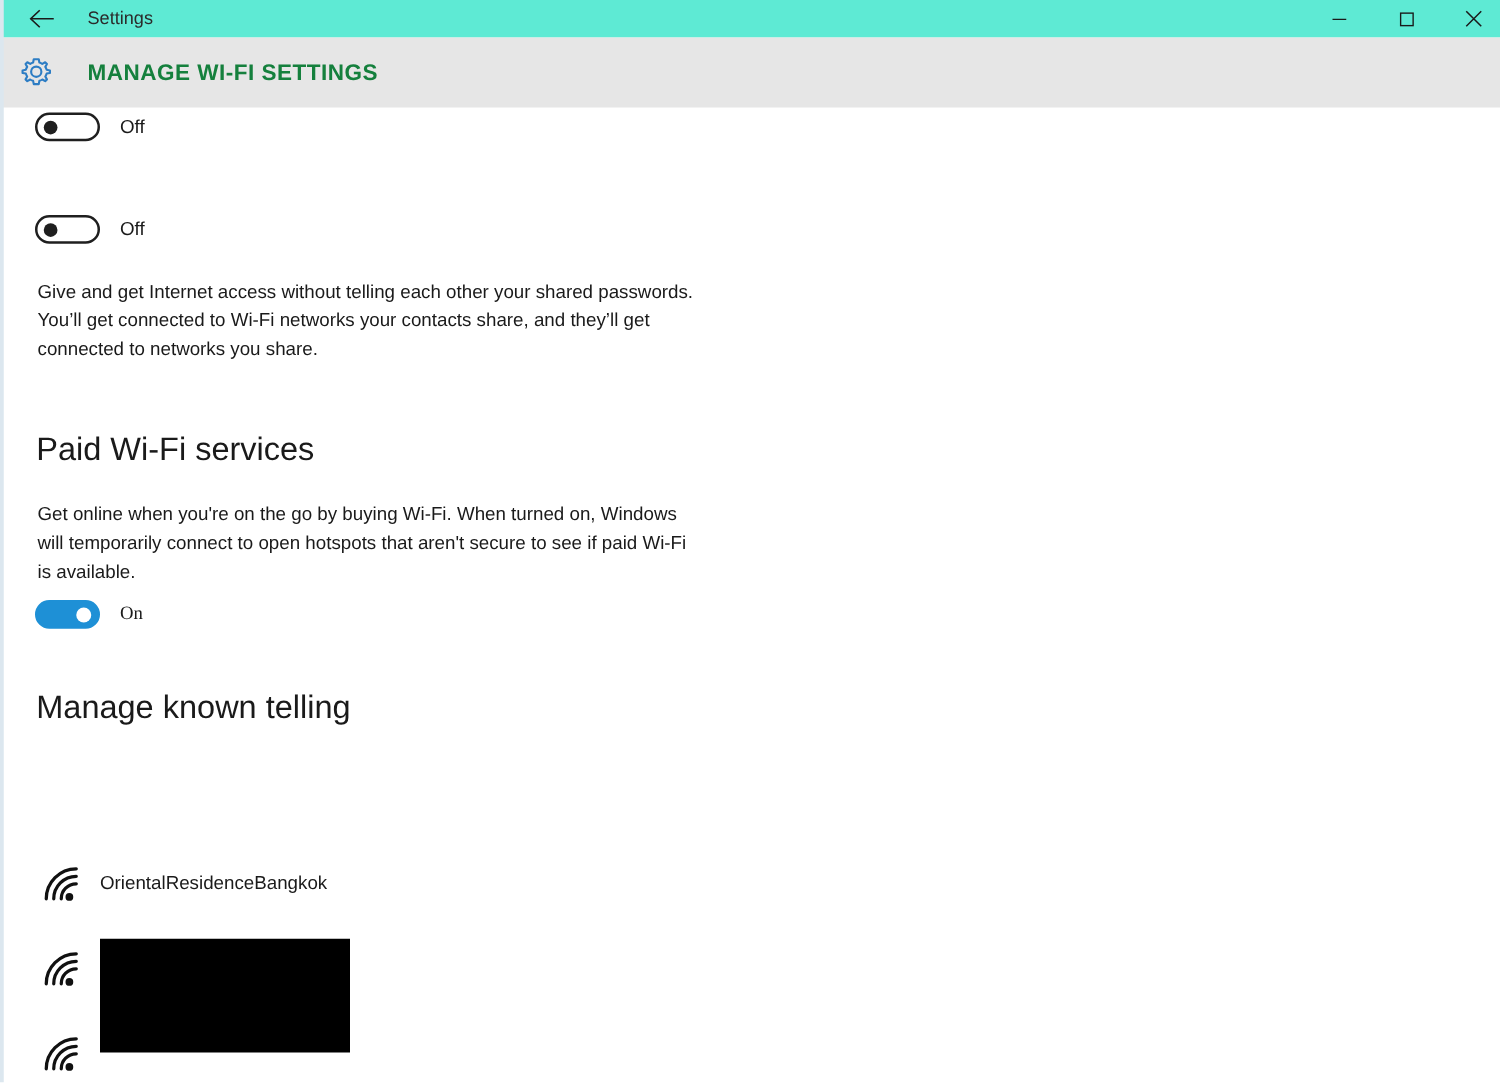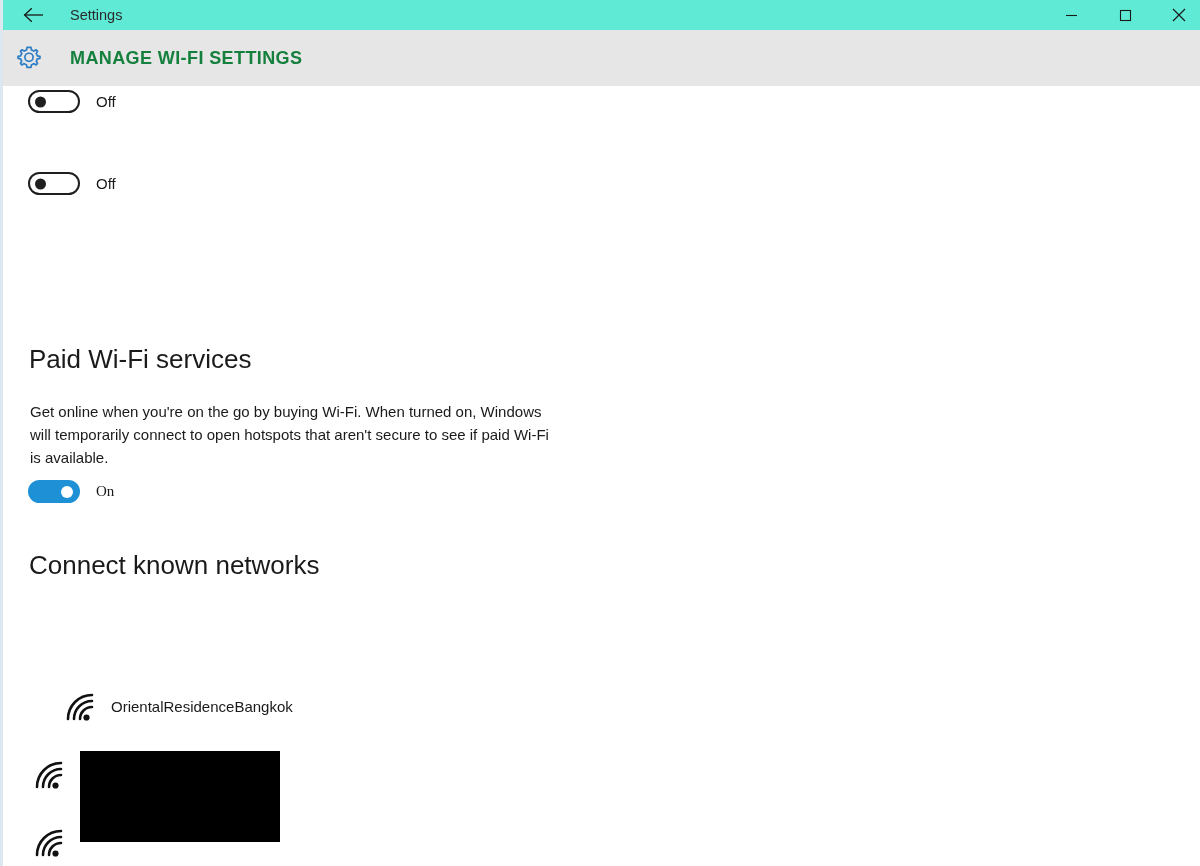--- a/index.html
+++ b/index.html
@@ -259,36 +259,37 @@
   </div>
 
 
   <div class="toggle-row" style="left:28px; top:86px;">
     <span class="switch off">
       <span class="knob"></span>
     </span>
     <span class="toggle-state">Off</span>
   </div>
 
+  <div class="body-text" style="left:30px; top:136px; width:528px;">Give and get Internet access without telling each other your shared passwords. You’ll get connected to Wi-Fi networks your contacts share, and they’ll get connected to networks you share.</div>
 
   <div class="section-heading" style="left:29px; top:258px;">Paid Wi-Fi services</div>
 
   <div class="body-text" style="left:30px; top:314px; width:522px;">Get online when you're on the go by buying Wi-Fi. When turned on, Windows will temporarily connect to open hotspots that aren't secure to see if paid Wi-Fi is available.</div>
 
   <div class="toggle-row" style="left:28px; top:394px;font-family:Liberation Serif, serif;">
     <span class="switch on">
       <span class="knob"></span>
     </span>
     <span class="toggle-state">On</span>
   </div>
 
-  <div class="section-heading" style="left:29px; top:464px;">Connect known networks</div>
-
-
-  <div class="network-row" style="top:586px;margin-left:31px;">
+  <div class="section-heading" style="left:29px; top:464px;">Manage known telling</div>
+
+
+  <div class="network-row" style="top:586px;">
     <span class="wifi-icon">
       <svg width="40" height="40" viewBox="0 0 40 40">
         <g fill="none" stroke="#111111" stroke-width="2.6" stroke-linecap="round">
           <path d="M7 33 A24 24 0 0 1 31 9"></path>
           <path d="M13 33 A18 18 0 0 1 31 15"></path>
           <path d="M19 33 A12 12 0 0 1 31 21"></path>
         </g>
         <circle cx="25.5" cy="31.5" r="3.1" fill="#111111"></circle>
       </svg>
     </span>

